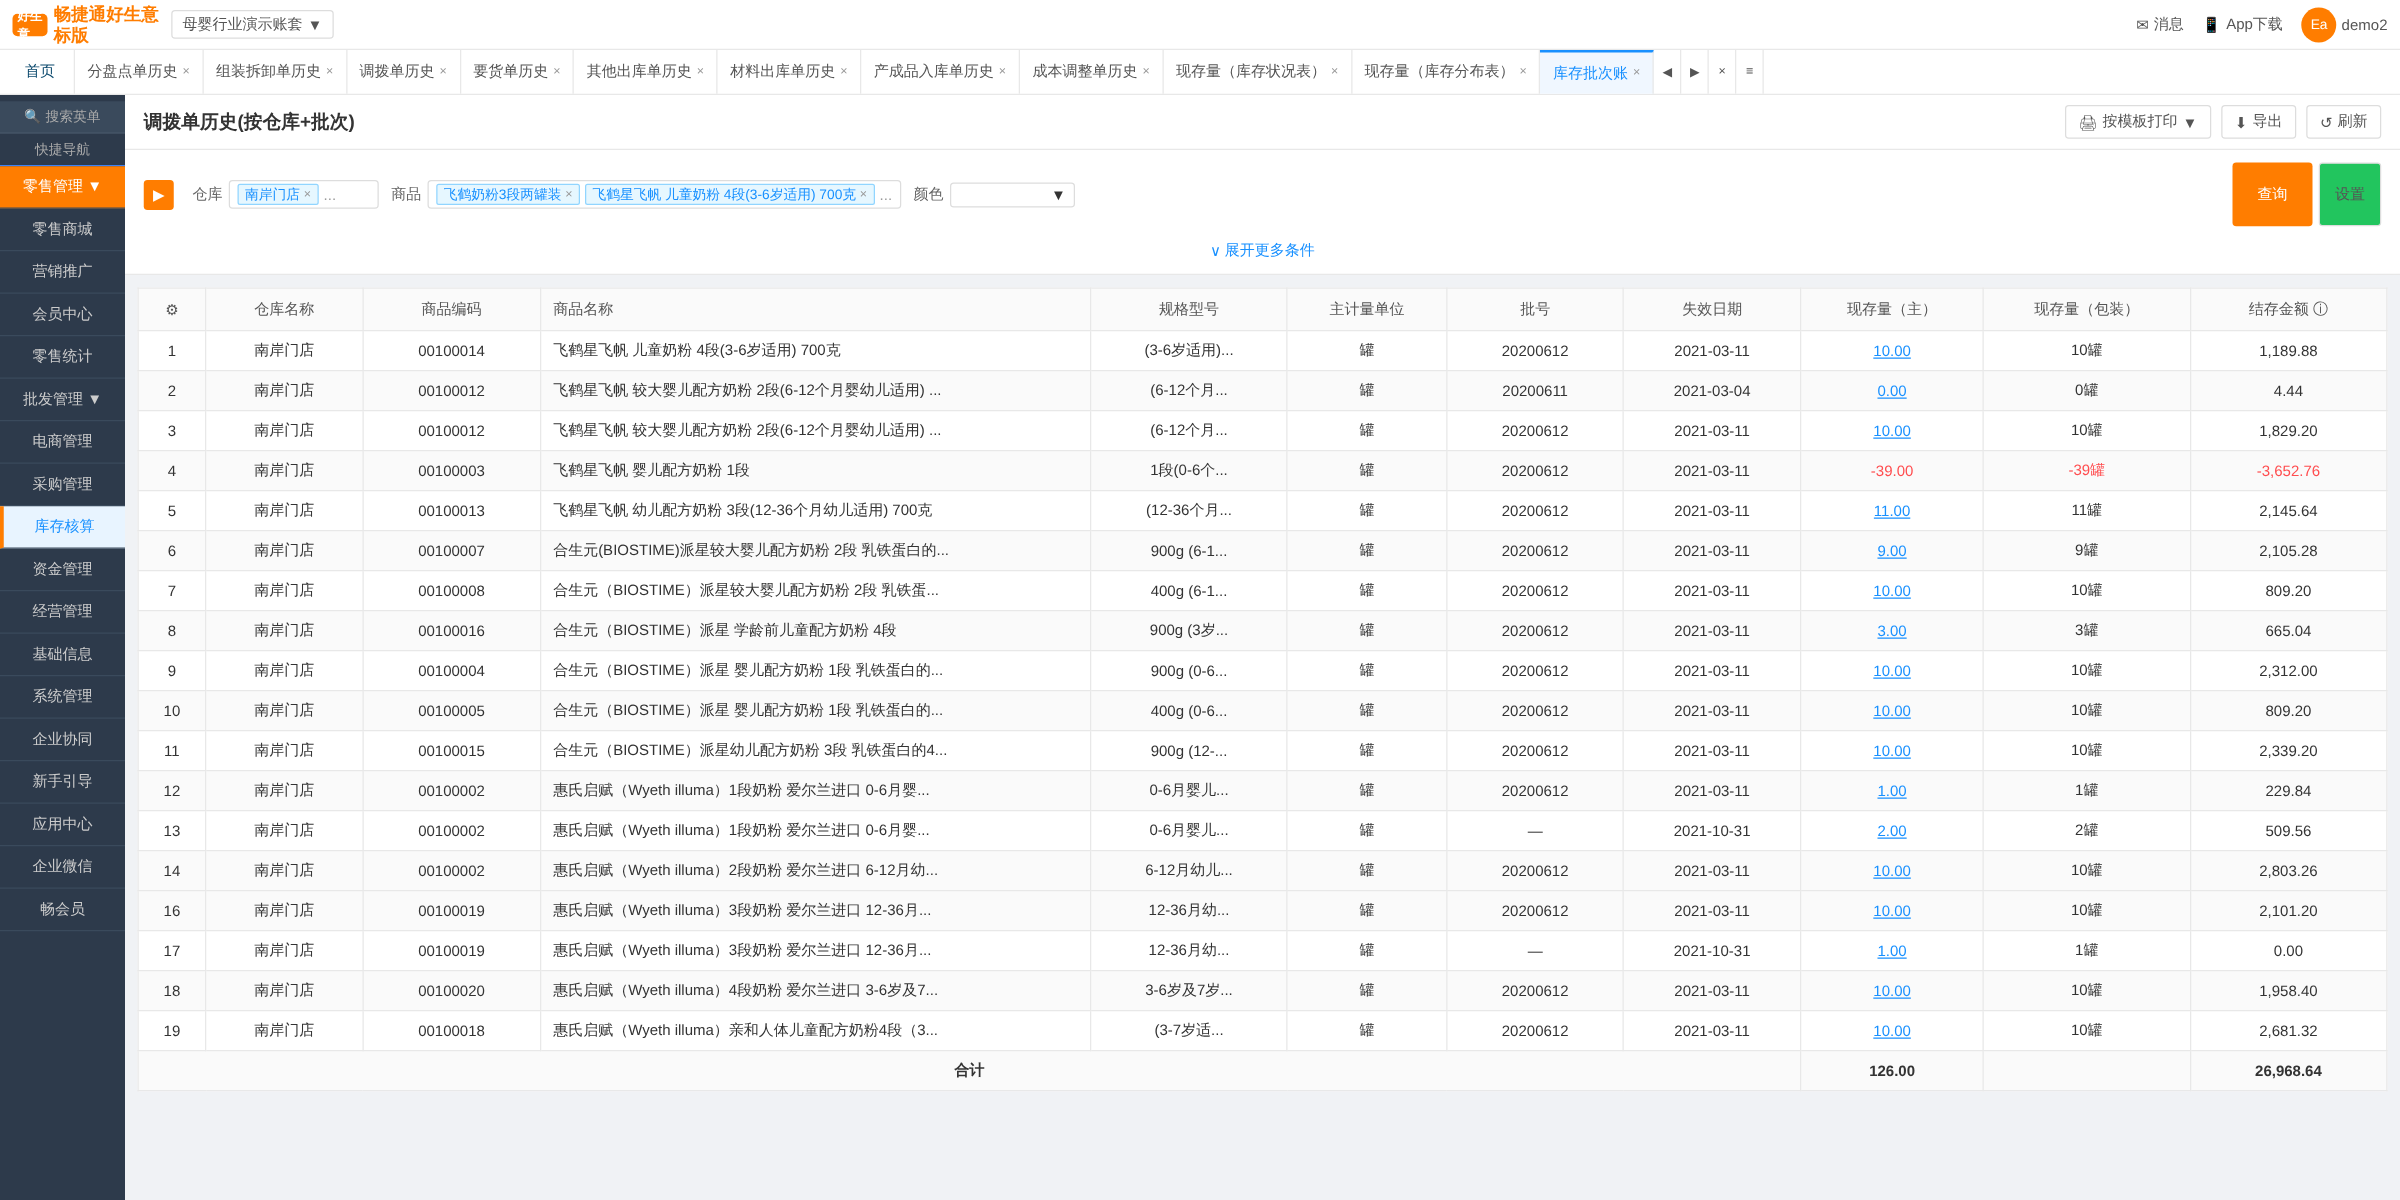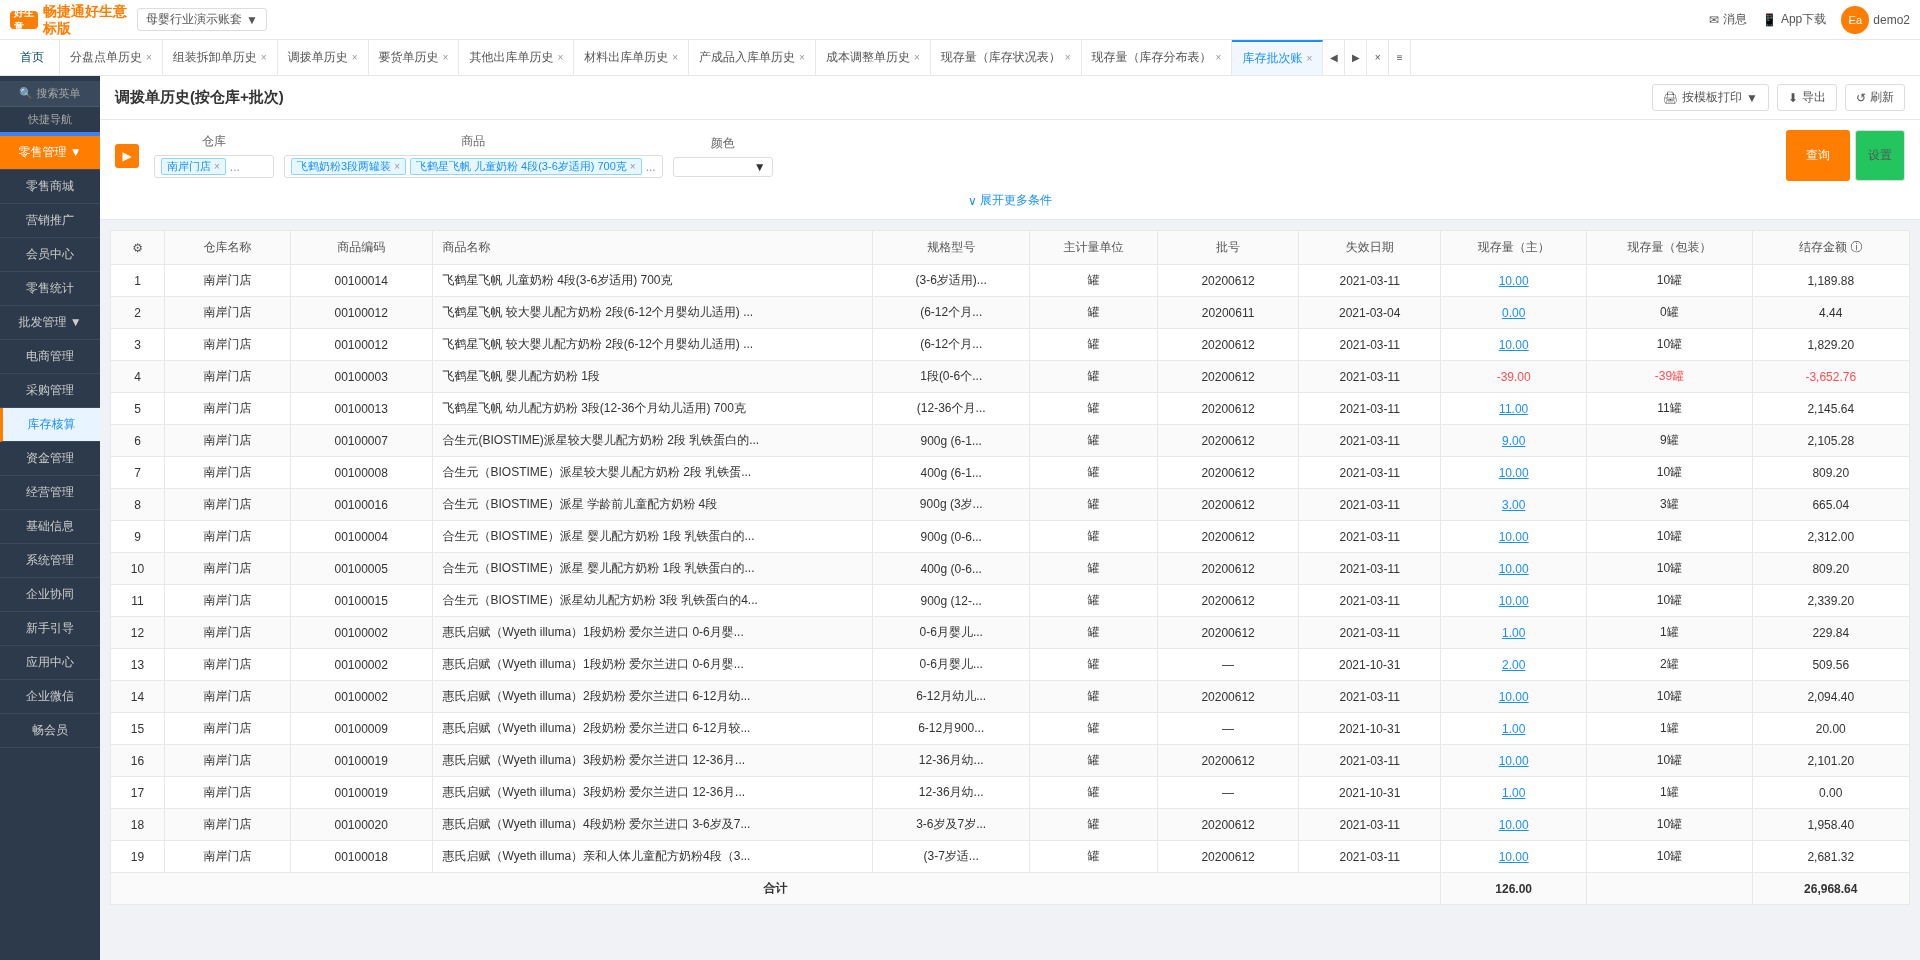--- a/index.html
+++ b/index.html
@@ -22,38 +22,38 @@
     .tab-item .close-btn { color: #999; font-size: 10px; cursor: pointer; }
     .tab-home { padding: 0 15px; height: 36px; display: flex; align-items: center; color: #0c4a6e; font-size: 12px; cursor: pointer; border-right: 1px solid #e8e8e8; }
     .tab-nav-btn { width: 22px; height: 36px; display: flex; align-items: center; justify-content: center; cursor: pointer; color: #555; border-right: 1px solid #e8e8e8; font-size: 10px; }
 
     
     .main-layout { display: flex; height: calc(100vh - 76px); }
 
     
     .sidebar { width: 100px; background: #2d3a4b; display: flex; flex-direction: column; align-items: center; padding-top: 5px; overflow-y: auto; flex-shrink: 0; }
     .sidebar-search { width: 100%; padding: 5px 8px; background: #3a4a5c; color: #aaa; font-size: 11px; text-align: center; cursor: pointer; border-bottom: 1px solid #4a5a6c; }
-    .sidebar-shortcut { width: 100%; padding: 5px 16px; background: #2d3a4b; color: #aaa; font-size: 11px; text-align: center; cursor: pointer; border-bottom: 4px solid #3b82f6; }
+    .sidebar-shortcut { width: 100%; padding: 5px 16px; background: #2d3a4b; color: #aaa; font-size: 11px; text-align: center; cursor: pointer; border-bottom: 1px solid #3b82f6; }
     .sidebar-item { width: 100%; padding: 8px 5px; color: #ccc; font-size: 12px; text-align: center; cursor: pointer; border-bottom: 1px solid #3a4a5c; }
 
     
     .content { flex: 1; display: flex; flex-direction: column; overflow: hidden; background: #f0f2f5; }
 
     
     .page-header { background: #fff; padding: 8px 15px; display: flex; align-items: center; justify-content: space-between; border-bottom: 1px solid #e8e8e8; }
     .page-title { font-size: 15px; font-weight: bold; color: #333; }
     .header-actions { display: flex; align-items: center; gap: 8px; }
     .btn-template { display: flex; align-items: center; gap: 4px; border: 1px solid #ddd; border-radius: 3px; padding: 4px 10px; font-size: 12px; cursor: pointer; color: #555; background: #fff; }
     .btn-export { display: flex; align-items: center; gap: 4px; border: 1px solid #ddd; border-radius: 3px; padding: 4px 10px; font-size: 12px; cursor: pointer; color: #555; background: #fff; }
     .btn-refresh { display: flex; align-items: center; gap: 4px; border: 1px solid #ddd; border-radius: 3px; padding: 4px 10px; font-size: 12px; cursor: pointer; color: #555; background: #fff; }
 
     
     .filter-area { background: #fff; padding: 10px 15px; border-bottom: 1px solid #e8e8e8; }
     .filter-row { display: flex; align-items: center; gap: 10px; flex-wrap: wrap; }
-    .filter-item { display: flex; align-items: center; gap: 5px; flex-direction: column; }
+    .filter-item { display: flex; align-items: center; gap: 5px; }
     .filter-label { font-size: 12px; color: #666; white-space: nowrap; }
     .filter-tag-group { display: flex; align-items: center; gap: 4px; border: 1px solid #ddd; border-radius: 3px; padding: 2px 6px; min-width: 120px; background: #fff; }
     .filter-tag { display: flex; align-items: center; gap: 3px; background: #e6f7ff; border: 1px solid #91d5ff; border-radius: 2px; padding: 0 5px; font-size: 11px; color: #1890ff; }
     .filter-tag .remove { cursor: pointer; color: #999; font-size: 10px; }
     .filter-ellipsis { color: #999; cursor: pointer; }
     .filter-expand { display: flex; align-items: center; gap: 3px; color: #1890ff; font-size: 12px; cursor: pointer; margin: 5px auto 0; }
     .btn-search { background: #ff7d00; color: white; border: none; border-radius: 3px; padding: 5px 20px; font-size: 12px; cursor: pointer; }
     .btn-settings { background: #22c55e; color: #555; border: 1px solid #ddd; border-radius: 3px; padding: 16px 12px; font-size: 12px; cursor: pointer; }
     .filter-right-btns { margin-left: auto; display: flex; gap: 5px; }
 
@@ -486,34 +486,21 @@
     <td>14</td>
     <td>南岸门店</td>
     <td>00100002</td>
     <td class="col-name">惠氏启赋（Wyeth illuma）2段奶粉 爱尔兰进口 6-12月幼...</td>
     <td>6-12月幼儿...</td>
     <td>罐</td>
     <td>20200612</td>
     <td>2021-03-11</td>
     <td><span class="num-link">10.00</span></td>
     <td><span class="">10罐</span></td>
-    <td><span class="">2,094.40</span></td>
-  </tr>
-            <tr style="background: rgb(255, 255, 255);">
-    <td>15</td>
-    <td>南岸门店</td>
-    <td>00100009</td>
-    <td class="col-name">惠氏启赋（Wyeth illuma）2段奶粉 爱尔兰进口 6-12月较...</td>
-    <td>6-12月900...</td>
-    <td>罐</td>
-    <td>—</td>
-    <td>2021-10-31</td>
-    <td><span class="num-link">1.00</span></td>
-    <td><span class="">1罐</span></td>
-    <td><span class="">20.00</span></td>
+    <td><span class="">2,803.26</span></td>
   </tr>
             <tr style="background: rgb(250, 250, 250);">
     <td>16</td>
     <td>南岸门店</td>
     <td>00100019</td>
     <td class="col-name">惠氏启赋（Wyeth illuma）3段奶粉 爱尔兰进口 12-36月...</td>
     <td>12-36月幼...</td>
     <td>罐</td>
     <td>20200612</td>
     <td>2021-03-11</td>

